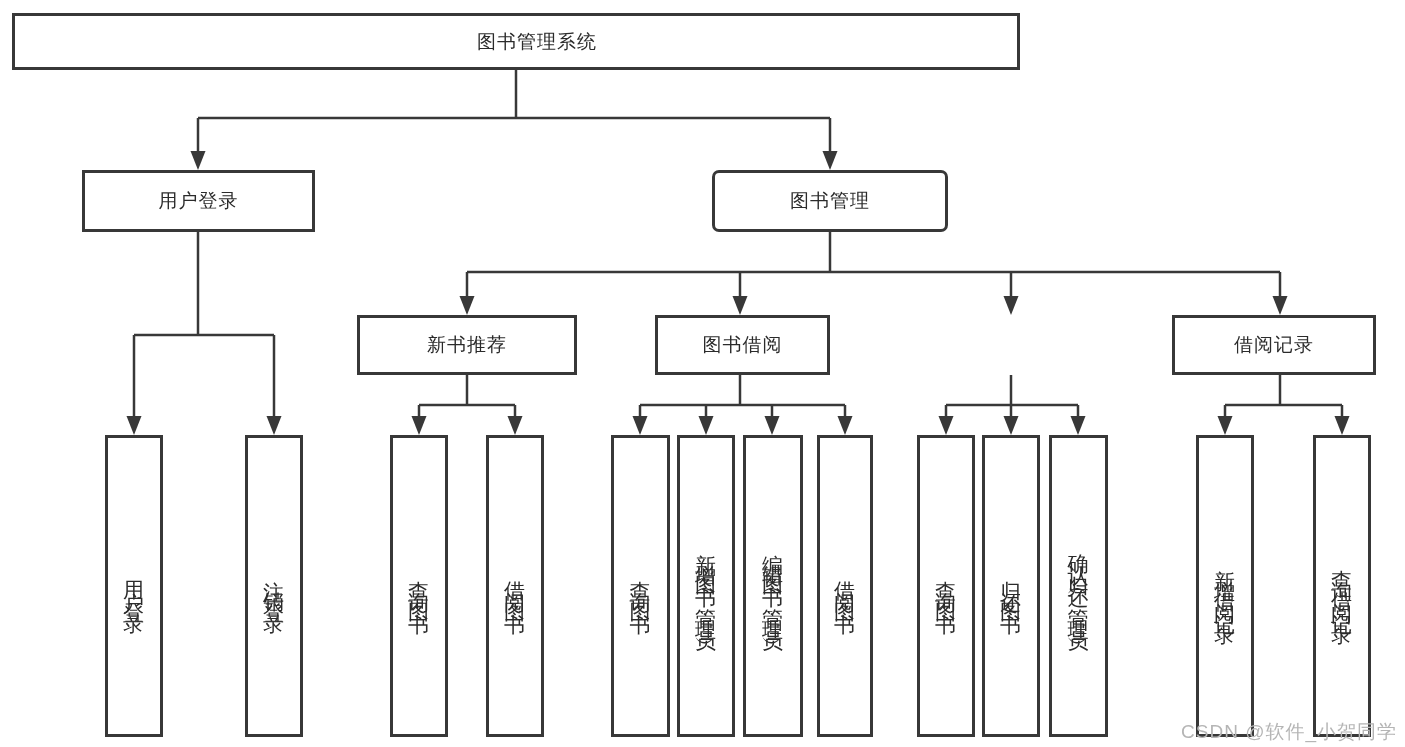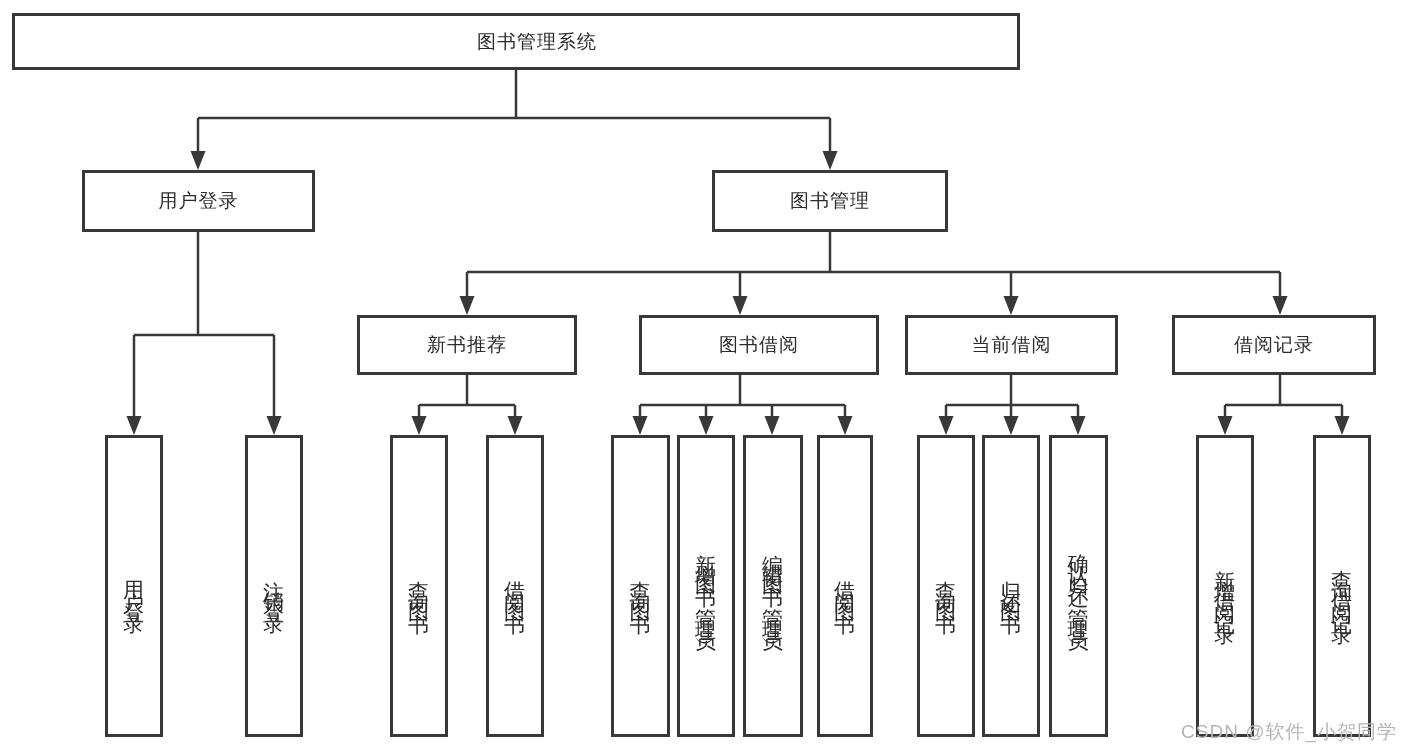--- a/index.html
+++ b/index.html
@@ -32,21 +32,21 @@
     color: #2b2b2b;
     z-index: 1;
   }
   .hbox span {
     font-size: 19px;
     letter-spacing: 1px;
     white-space: nowrap;
   }
   .root  { left: 12px;  top: 13px;  width: 1008px; height: 57px; padding-left: 42px; }
   .lv2a  { left: 82px;  top: 170px; width: 233px;  height: 62px; }
-  .lv2b  { left: 712px; top: 170px; width: 236px;  height: 62px; }
+  .lv2b  { left: 712px; top: 170px; width: 236px;  height: 62px; border-radius: 7px; }
   .lv3   { top: 315px; height: 60px; font-family: Liberation Mono, monospace; }
   .leaf  { top: 435px; height: 302px; }
   .leaf span {
     writing-mode: vertical-rl;
     text-orientation: mixed;
     font-size: 21px;
     line-height: 1;
     letter-spacing: 11px;
     white-space: nowrap;
   }
@@ -140,25 +140,22 @@
   <div class="box hbox lv2a">
     <span>用户登录</span>
   </div>
   <div class="box hbox lv2b">
     <span>图书管理</span>
   </div>
 
   <div class="box hbox lv3" style="left:357px;width:220px">
     <span>新书推荐</span>
   </div>
-  <div class="box hbox lv3" style="left:639px;width:240px">
+  <div class="box hbox lv3" style="left:655px;width:175px">
     <span>图书借阅</span>
-  </div>
-  <div class="box hbox lv3" style="left:905px;width:213px">
-    <span>当前借阅</span>
   </div>
   <div class="box hbox lv3" style="left:1172px;width:204px">
     <span>借阅记录</span>
   </div>
 
   <div class="box leaf" style="left:105px;width:58px">
     <span>用户登录</span>
   </div>
   <div class="box leaf" style="left:245px;width:58px">
     <span>注销登录</span>

